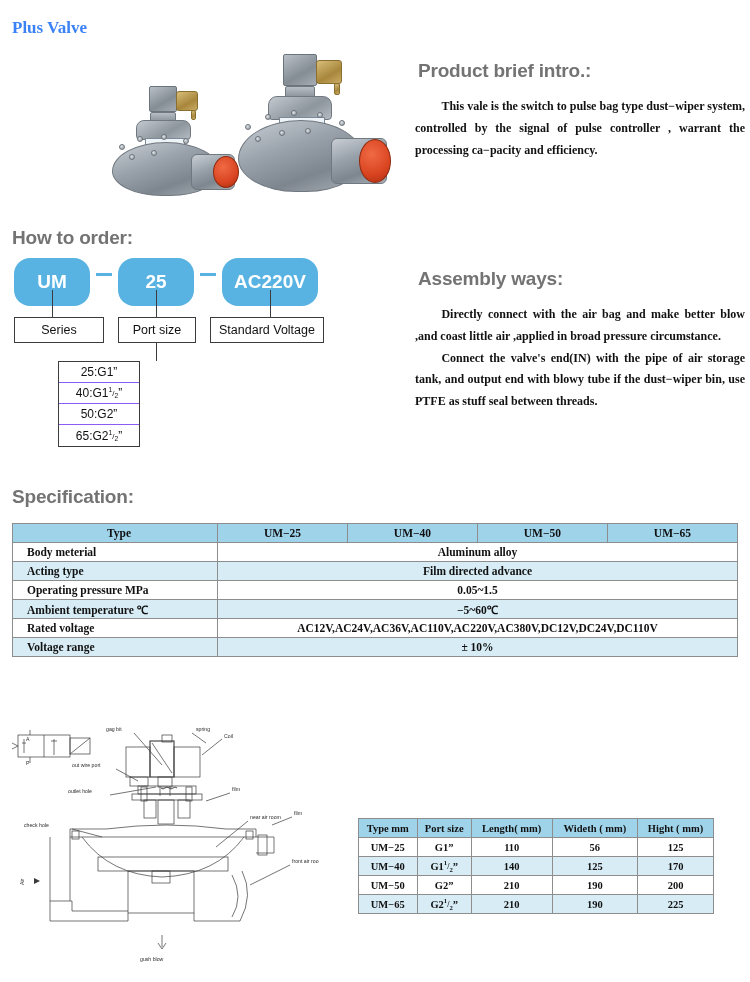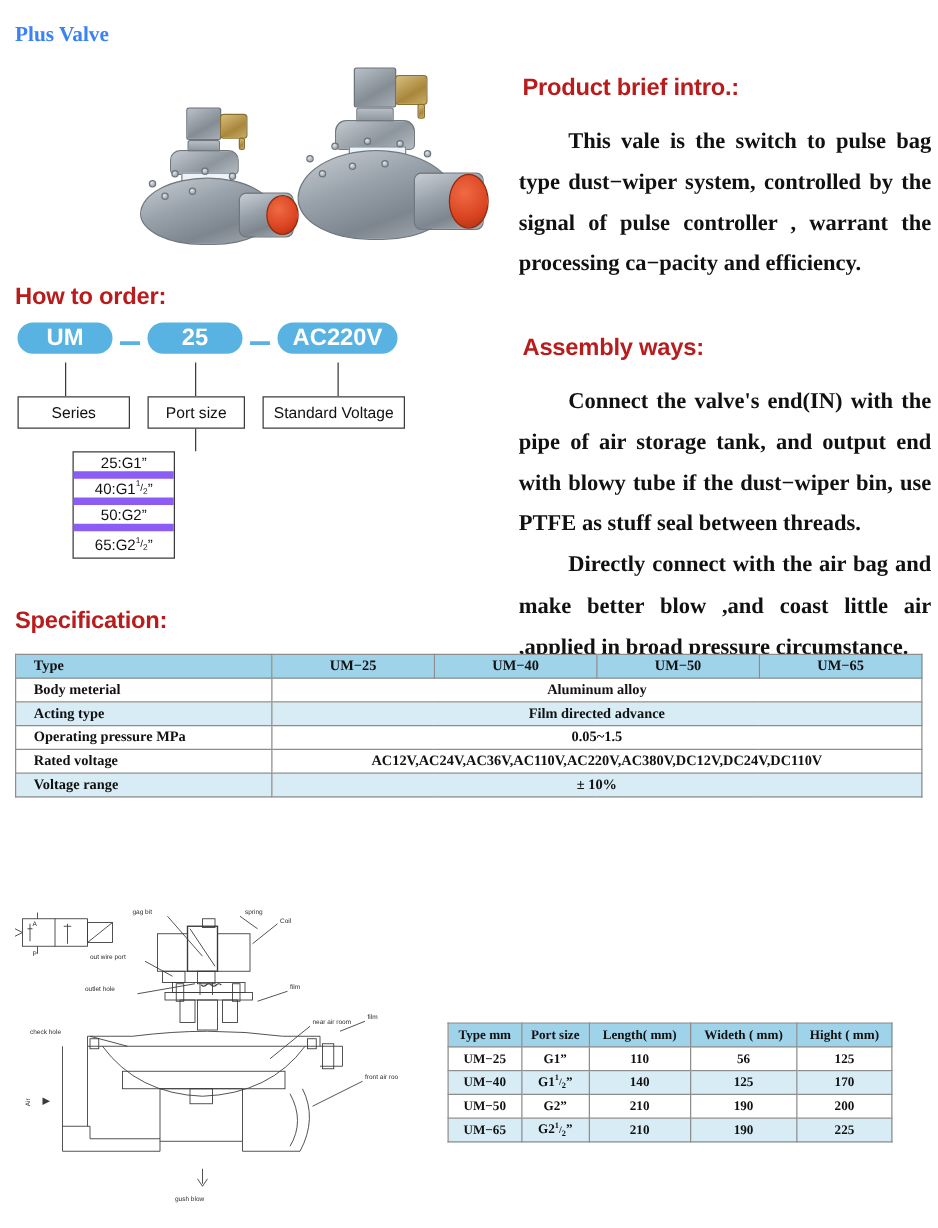--- a/index.html
+++ b/index.html
@@ -13,21 +13,21 @@
 
   .doc-title {
     position: absolute; left: 12px; top: 18px;
     font-family: "Liberation Serif", serif;
     font-size: 17px; font-weight: bold; color: #3b82f6;
   }
 
   .sec-head {
     position: absolute;
     font-family: "Liberation Sans", sans-serif;
-    font-size: 19px; font-weight: bold; color: #b91c1c;
+    font-size: 19px; font-weight: bold; color: #737373;
     letter-spacing: -0.2px;
   }
 
   
   .photo { position: absolute; left: 95px; top: 48px; width: 295px; height: 155px; }
   .valve { position: absolute; }
   .v-body {
     position: absolute; border-radius: 50% 50% 46% 46% / 54% 54% 46% 46%;
     background: linear-gradient(160deg,#c9ced4 0%,#9aa3ac 38%,#7d858e 70%,#aab1b8 100%);
     border: 1px solid #6f777f;
@@ -62,67 +62,67 @@
   }
   .v-bolt {
     position: absolute; width: 6px; height: 6px; border-radius: 50%;
     background: radial-gradient(circle at 35% 30%, #e3e7ea, #8b939b);
     border: 1px solid #6c747c;
   }
 
   
   .order { position: absolute; left: 14px; top: 258px; width: 380px; height: 215px; }
   .pill {
-    position: absolute; height: 25px; border-radius: 16px;
+    position: absolute; height: 48px; border-radius: 16px;
     background: #58b3e3; color: #ffffff;
     font-family: "Liberation Sans", sans-serif;
     font-size: 19px; font-weight: bold;
     display: flex; align-items: center; justify-content: center;
   }
   .dash {
     position: absolute; height: 3px; width: 16px; background: #58b3e3; top: 15px;
   }
   .obox {
     position: absolute; border: 1px solid #3c3c3c; background: #fff;
     font-family: "Liberation Sans", sans-serif; font-size: 12.5px; color: #111;
     display: flex; align-items: center; justify-content: center; height: 26px;
   }
   .vline { position: absolute; width: 1px; background: #3c3c3c; }
   .plist {
     position: absolute; border: 1px solid #3c3c3c; background: #fff;
     width: 82px; left: 44px; top: 103px;
   }
   .plist div {
-    height: 21px; border-bottom: 6px solid #8b5cf6;
+    height: 21px; border-bottom: 1px solid #8b5cf6;
     font-family: "Liberation Sans", sans-serif; font-size: 12px; color: #111;
     display: flex; align-items: center; justify-content: center;
   }
   .plist div:last-child { border-bottom: none; }
   .frac { font-size: 8px; vertical-align: 0.12em; }
 
   
   .rtext {
     position: absolute; width: 330px;
     font-family: "Liberation Serif", serif;
-    font-size: 18px; font-weight: bold; color: #111;
+    font-size: 12px; font-weight: bold; color: #111;
     line-height: 1.82;
     text-align: justify;
   }
   .rtext p { margin: 0; text-indent: 2.2em; }
 
   
   .spec { position: absolute; left: 12px; top: 523px; width: 726px; border-collapse: collapse; }
   .spec td {
     border: 1px solid #8d8d8d;
     font-family: "Liberation Serif", serif;
     font-size: 11.5px; font-weight: bold; color: #111;
     height: 19px; padding: 0 6px;
   }
   .spec .hdr { background: #9fd3ea; text-align: center; }
-  .spec .hdr.lbl { text-align: left; padding-left: 14px; }
+  .spec .hdr.lbl { text-align: center; padding-left: 14px; }
   .spec .rl { width: 205px; text-align: left; padding-left: 14px; }
   .spec .val { text-align: center; }
   .spec tr.odd td { background: #ffffff; }
   .spec tr.even td { background: #d7ecf5; }
 
   
   .dim { position: absolute; left: 358px; top: 818px; width: 356px; border-collapse: collapse; }
   .dim td {
     border: 1px solid #8d8d8d;
     font-family: "Liberation Serif", serif;
@@ -230,22 +230,22 @@
     </div>
   </div>
 
   <div class="sec-head" style="left:418px; top:60px;">Product brief intro.:</div>
   <div class="rtext" style="left:415px; top:96px;">
     <p>This vale is the switch to pulse bag type dust−wiper system, controlled by the signal of pulse controller , warrant the processing ca−pacity and efficiency.</p>
   </div>
 
   <div class="sec-head" style="left:418px; top:268px;">Assembly ways:</div>
   <div class="rtext" style="left:415px; top:304px;">
+    <p>Directly connect with the air bag and make better blow ,and coast little air ,applied in broad pressure circumstance.</p>
     <p>Connect the valve's end(IN) with the pipe of air storage tank, and output end with blowy tube if the dust−wiper bin, use PTFE as stuff seal between threads.</p>
-    <p>Directly connect with the air bag and make better blow ,and coast little air ,applied in broad pressure circumstance.</p>
   </div>
 
   <div class="sec-head" style="left:12px; top:486px;">Specification:</div>
 
   <table class="spec">
     <tbody>
         <tr>
       <td class="hdr lbl">Type</td>
       <td class="hdr">UM−25</td>
       <td class="hdr">UM−40</td>
@@ -256,20 +256,24 @@
       <td class="rl">Body meterial</td>
       <td class="val" colspan="4">Aluminum alloy</td>
     </tr>
     <tr class="even">
       <td class="rl">Acting type</td>
       <td class="val" colspan="4">Film directed advance</td>
     </tr>
     <tr class="odd">
       <td class="rl">Operating pressure MPa</td>
       <td class="val" colspan="4">0.05~1.5</td>
+    </tr>
+    <tr class="even">
+      <td class="rl">Ambient temperature ℃</td>
+      <td class="val" colspan="4">−5~60℃</td>
     </tr>
     <tr class="odd">
       <td class="rl">Rated voltage</td>
       <td class="val" colspan="4">AC12V,AC24V,AC36V,AC110V,AC220V,AC380V,DC12V,DC24V,DC110V</td>
     </tr>
     <tr class="even">
       <td class="rl">Voltage range</td>
       <td class="val" colspan="4">± 10%</td>
     </tr>
   </tbody>

